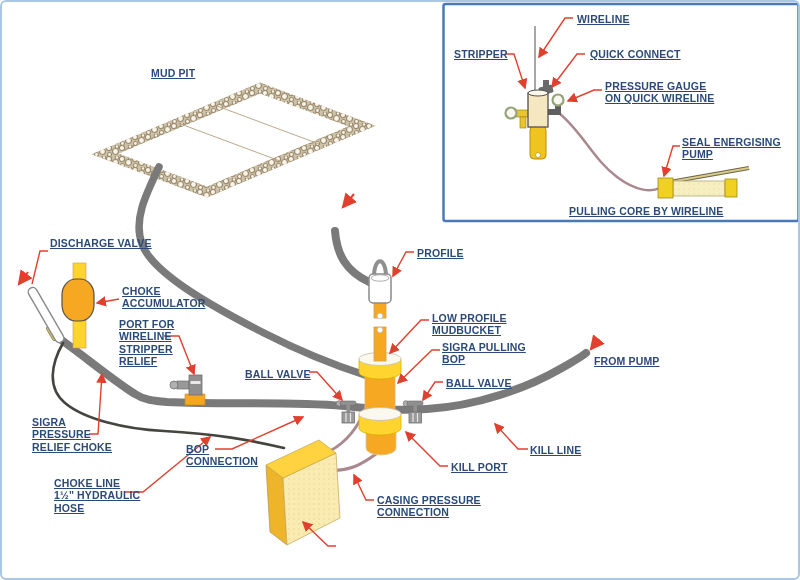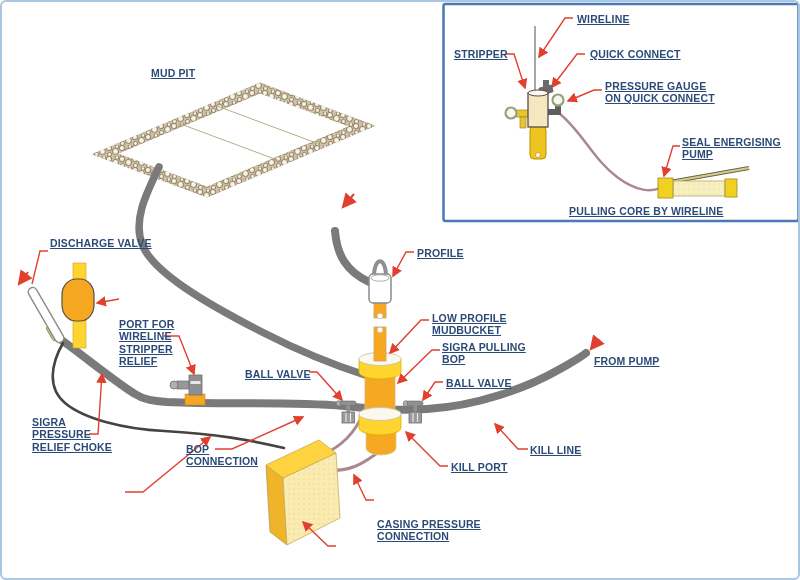--- a/index.html
+++ b/index.html
@@ -194,44 +194,49 @@
       <rect x="518" y="115" width="6" height="11" fill="#e9c42f" stroke="#a08820" stroke-width="0.7"></rect>
       <circle cx="509" cy="111" r="5.5" fill="#f8f8f0" stroke="#95a37b" stroke-width="2.2"></circle>
       <rect x="526" y="91" width="20" height="34" fill="#f5e7c0" stroke="#55504a" stroke-width="1.3"></rect>
       <ellipse cx="536" cy="91" rx="10" ry="3" fill="#fbf8ee" stroke="#55504a" stroke-width="1"></ellipse>
     </g>
   </g>
 </svg>
 
 <div class="lbl" style="left:149px;top:65px">MUD PIT</div>
 <div class="lbl" style="left:48px;top:235px">DISCHARGE VALVE</div>
+<div class="lbl" style="left:120px;top:283px">CHOKE
+ACCUMULATOR</div>
 <div class="lbl" style="left:117px;top:316px">PORT FOR
 WIRELINE
 STRIPPER
 RELIEF</div>
 <div class="lbl" style="left:243px;top:366px">BALL VALVE</div>
 <div class="lbl" style="left:444px;top:375px">BALL VALVE</div>
 <div class="lbl" style="left:415px;top:245px">PROFILE</div>
 <div class="lbl" style="left:430px;top:310px">LOW PROFILE
 MUDBUCKET</div>
 <div class="lbl" style="left:440px;top:339px">SIGRA PULLING
 BOP</div>
 <div class="lbl" style="left:592px;top:353px">FROM PUMP</div>
 <div class="lbl" style="left:528px;top:442px">KILL LINE</div>
 <div class="lbl" style="left:449px;top:459px">KILL PORT</div>
-<div class="lbl" style="left:375px;top:516px">CASING PRESSURE
+<div class="lbl" style="left:375px;top:492px">CASING PRESSURE
 CONNECTION</div>
 <div class="lbl" style="left:184px;top:441px">BOP
 CONNECTION</div>
 <div class="lbl" style="left:30px;top:414px">SIGRA
 PRESSURE
 RELIEF CHOKE</div>
+<div class="lbl" style="left:52px;top:475px">CHOKE LINE
+1½" HYDRAULIC
+HOSE</div>
 
 <div class="lbl" style="left:575px;top:11px">WIRELINE</div>
 <div class="lbl" style="left:452px;top:46px">STRIPPER</div>
 <div class="lbl" style="left:588px;top:46px">QUICK CONNECT</div>
 <div class="lbl" style="left:603px;top:78px">PRESSURE GAUGE
-ON QUICK CONNECT</div>
+ON QUICK WIRELINE</div>
 <div class="lbl" style="left:567px;top:203px">PULLING CORE BY WIRELINE</div>
 <div class="lbl" style="left:680px;top:134px">SEAL ENERGISING
 PUMP</div>
 
 </div>
 
 </body></html>

